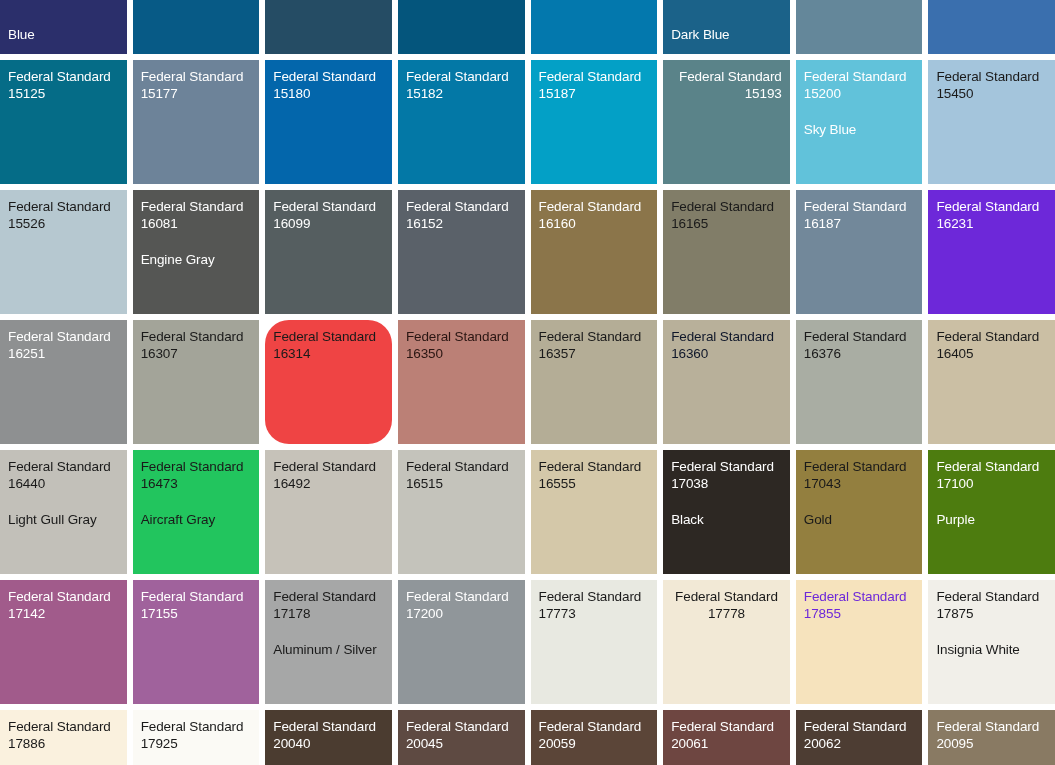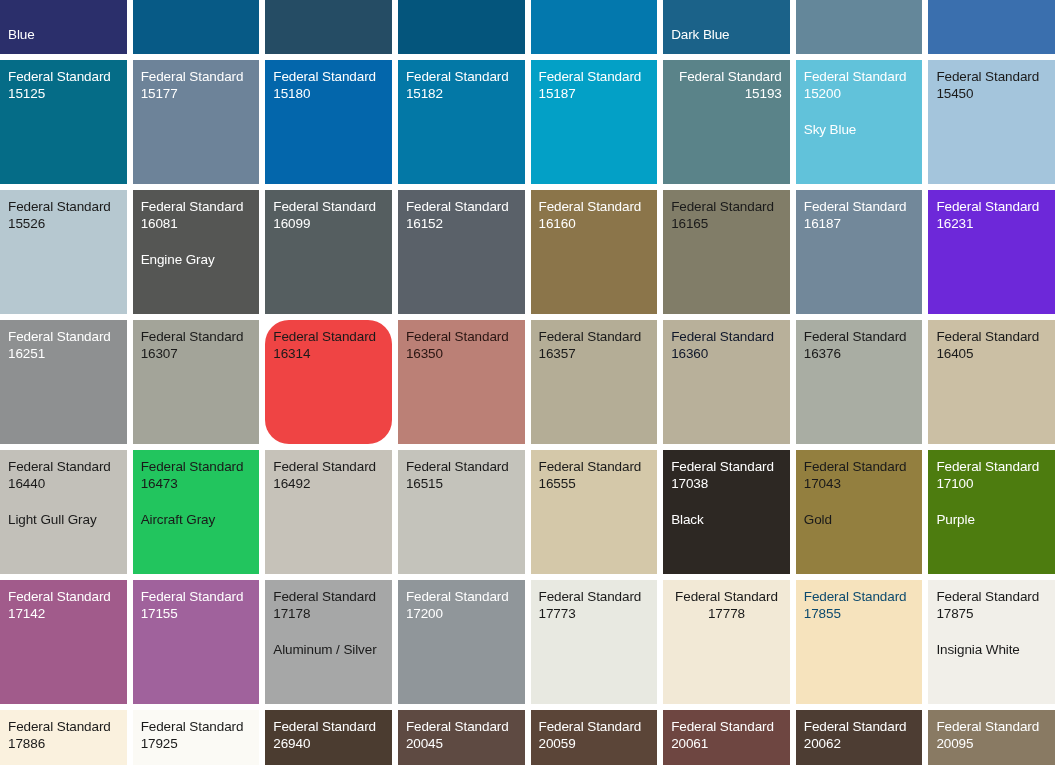--- a/index.html
+++ b/index.html
@@ -194,35 +194,35 @@
     </div>
     <div class="swatch" style="background: rgb(144, 150, 154); color: rgb(255, 255, 255);">
       <span class="code">Federal Standard 17200</span>
     </div>
     <div class="swatch" style="background: rgb(232, 233, 225); color: rgb(26, 26, 26);">
       <span class="code">Federal Standard 17773</span>
     </div>
     <div class="swatch" style="background: rgb(242, 233, 214); color: rgb(26, 26, 26); text-align: center;">
       <span class="code">Federal Standard 17778</span>
     </div>
-    <div class="swatch" style="background: rgb(246, 227, 189); color: #0c4a6e;">
+    <div class="swatch" style="background: rgb(246, 227, 189); color: #6d28d9;">
       <span class="code">Federal Standard 17855</span>
     </div>
     <div class="swatch" style="background: rgb(241, 239, 233); color: rgb(26, 26, 26);">
       <span class="code">Federal Standard 17875</span>
       <span class="nickname">Insignia White</span>
     </div>
     <div class="swatch" style="background: rgb(250, 241, 222); color: rgb(26, 26, 26);">
       <span class="code">Federal Standard 17886</span>
     </div>
     <div class="swatch" style="background: rgb(251, 250, 245); color: rgb(26, 26, 26);">
       <span class="code">Federal Standard 17925</span>
     </div>
     <div class="swatch" style="background: rgb(75, 60, 48); color: rgb(255, 255, 255);">
-      <span class="code">Federal Standard 26940</span>
+      <span class="code">Federal Standard 20040</span>
     </div>
     <div class="swatch" style="background: rgb(94, 74, 66); color: rgb(255, 255, 255);">
       <span class="code">Federal Standard 20045</span>
     </div>
     <div class="swatch" style="background: rgb(91, 69, 56); color: rgb(255, 255, 255);">
       <span class="code">Federal Standard 20059</span>
     </div>
     <div class="swatch" style="background: rgb(110, 70, 65); color: rgb(255, 255, 255);">
       <span class="code">Federal Standard 20061</span>
     </div>

